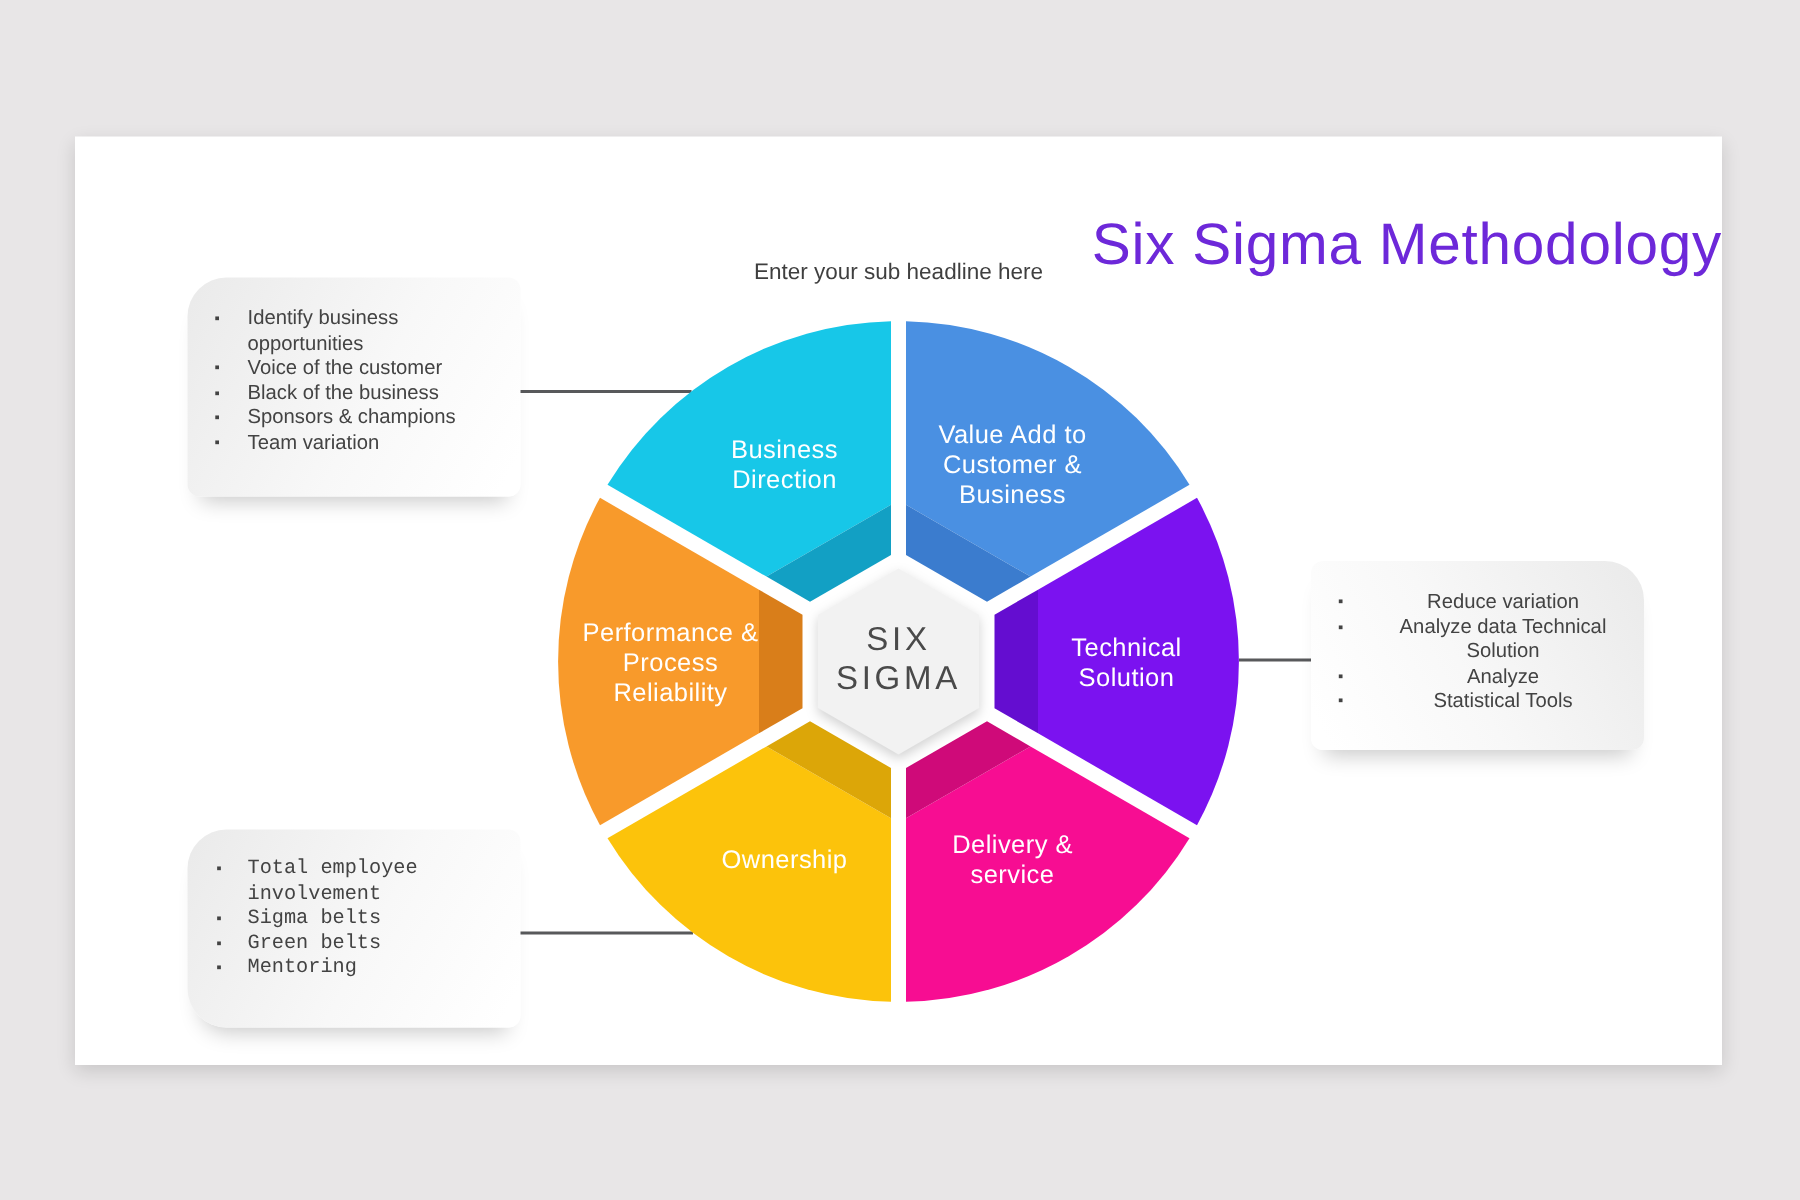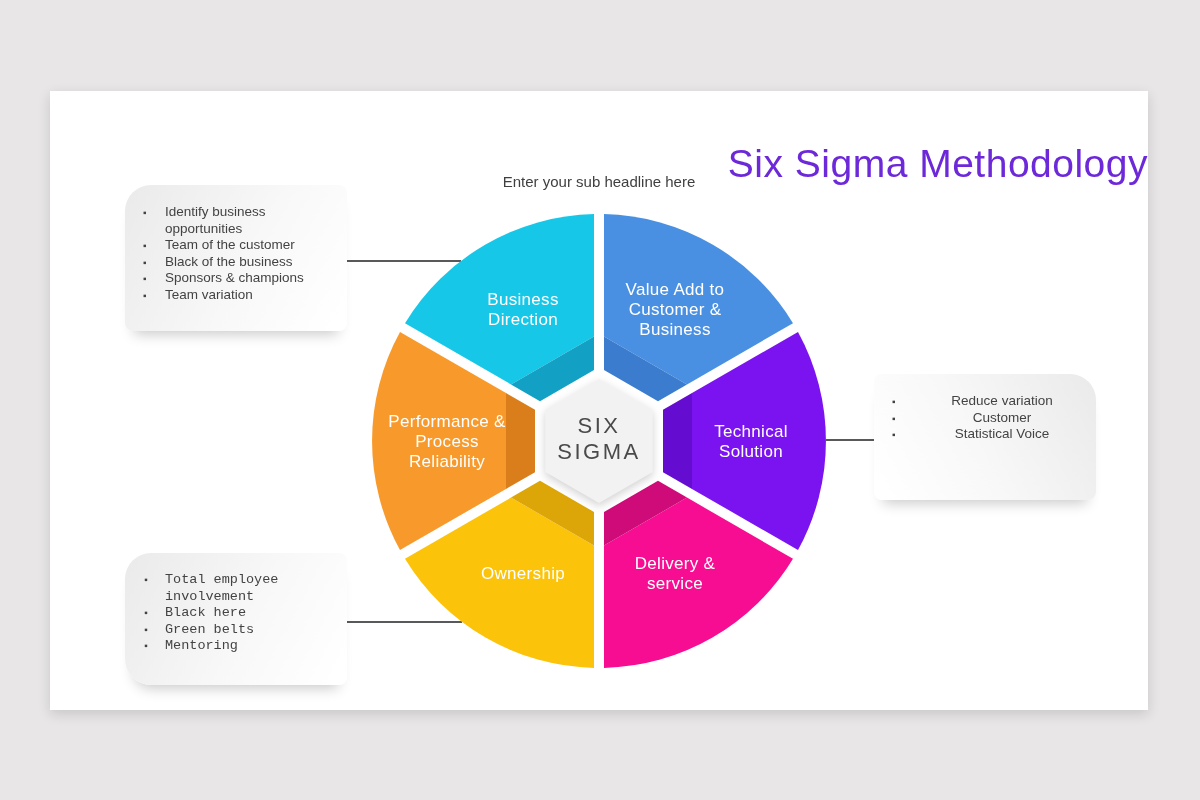--- a/index.html
+++ b/index.html
@@ -39,41 +39,42 @@
 <h1 class="title">Six Sigma Methodology</h1>
 <div class="subtitle">Enter your sub headline here</div>
 
 <div class="connector" id="connector-1"></div>
 <div class="connector" id="connector-2"></div>
 <div class="connector" id="connector-3"></div>
 
 <div class="callout left" id="callout-1">
   <ul>
     <li>Identify business opportunities</li>
-    <li>Team of the customer</li>
+    <li>Voice of the customer</li>
     <li>Black of the business</li>
     <li>Sponsors &amp; champions</li>
     <li>Team variation</li>
   </ul>
 </div>
 
 <div class="callout left" id="callout-2">
   <ul>
     <li>Total employee involvement</li>
-    <li>Black here</li>
+    <li>Sigma belts</li>
     <li>Green belts</li>
     <li>Mentoring</li>
   </ul>
 </div>
 
 <div class="callout right" id="callout-3">
   <ul>
     <li>Reduce variation</li>
-    <li>Customer</li>
-    <li>Statistical Voice</li>
+    <li>Analyze data Technical Solution</li>
+    <li>Analyze</li>
+    <li>Statistical Tools</li>
   </ul>
 </div>
 
 <svg id="wheel-svg" width="1200" height="800" viewBox="0 0 1200 800" xmlns="http://www.w3.org/2000/svg">
     <path d="M 511.0 384.4 L 405.0 323.2 A 227 227 0 0 1 594.0 214.1 L 594.0 336.5 Z" fill="#17C7E8"></path>
     <path d="M 511.0 384.4 L 540.0 401.2 L 594.0 370.0 L 594.0 336.5 Z" fill="#12A0C4"></path>
     <text x="523" y="305.4" text-anchor="middle" class="seg-label"><tspan x="523" dy="0">Business</tspan><tspan x="523" dy="20">Direction</tspan></text>
     <path d="M 604.0 336.5 L 604.0 214.1 A 227 227 0 0 1 793.0 323.2 L 687.0 384.4 Z" fill="#4A90E2"></path>
     <path d="M 604.0 336.5 L 604.0 370.0 L 658.0 401.2 L 687.0 384.4 Z" fill="#3B7CCE"></path>
     <text x="675" y="295.4" text-anchor="middle" class="seg-label"><tspan x="675" dy="0">Value Add to</tspan><tspan x="675" dy="20">Customer &amp;</tspan><tspan x="675" dy="20">Business</tspan></text>

